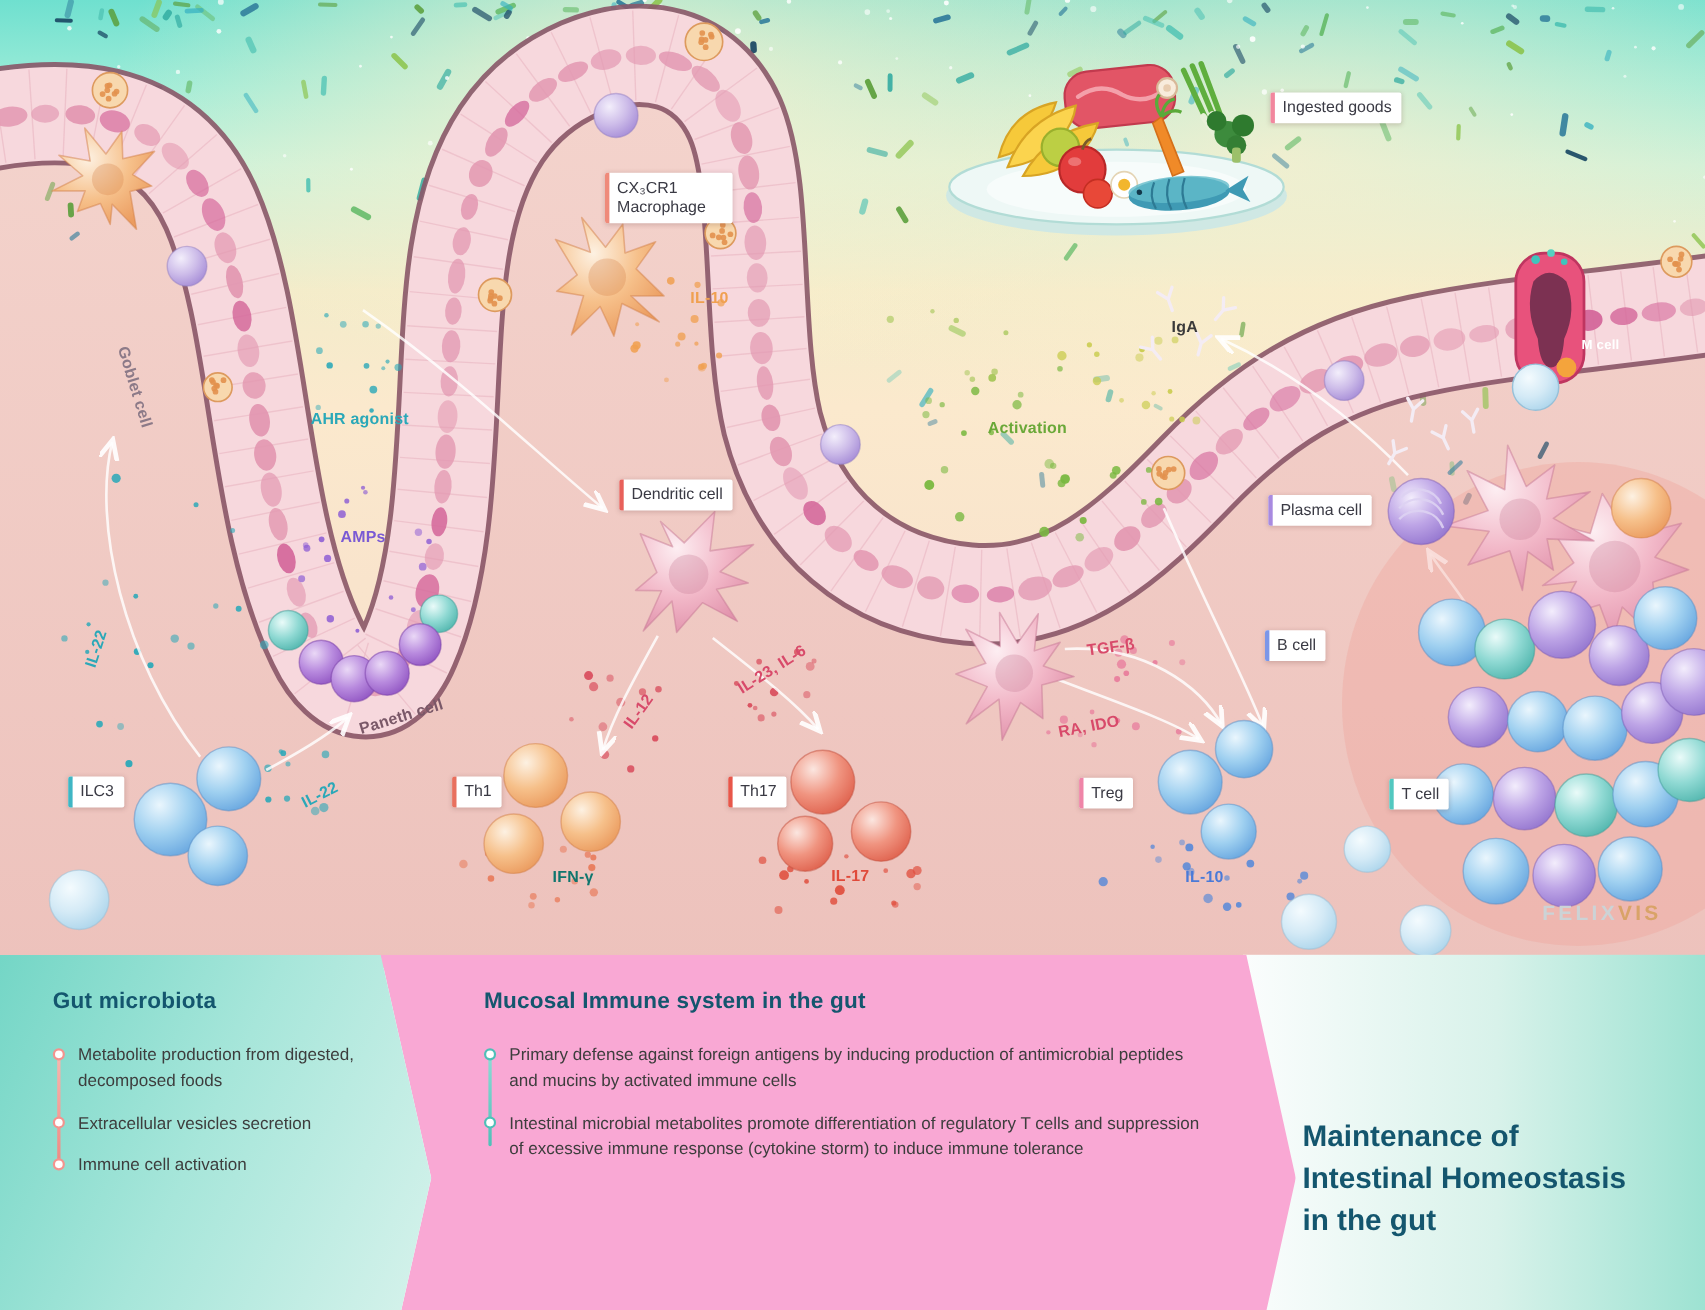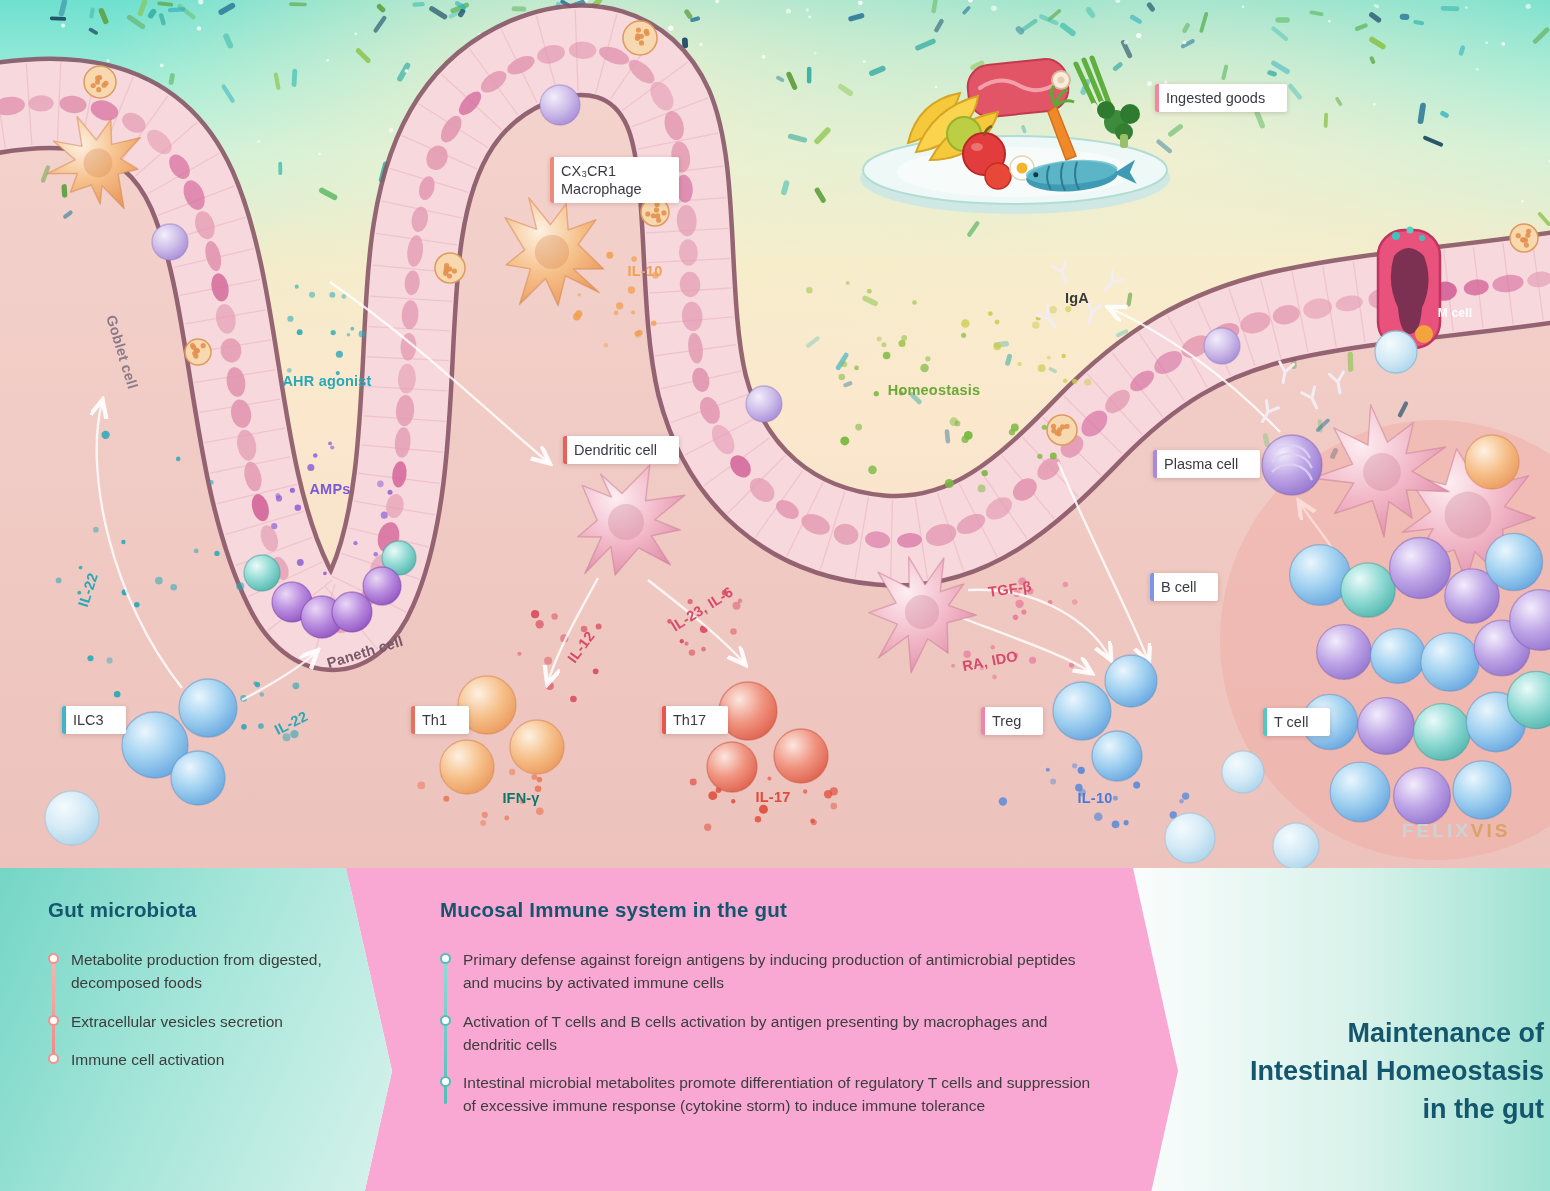--- a/index.html
+++ b/index.html
@@ -7,21 +7,21 @@
          font-family:"Liberation Sans",sans-serif;background:#fff;}
   
   .illu-bg{position:absolute;left:0;top:0;width:1550px;height:880px;
     background:
       radial-gradient(750px 420px at 38% 10%, rgba(255,240,205,.85), rgba(255,240,205,0) 65%),
       radial-gradient(900px 500px at 75% 16%, rgba(253,238,205,.75), rgba(253,238,205,0) 60%),
       linear-gradient(180deg,#6fe0cf 0%,#9decd8 9%,#c9f2da 17%,#f3ecca 30%,#fbe9cd 42%,#f9e4cc 60%,#f8e2cb 100%);}
   svg.illu{position:absolute;left:0;top:0;}
   
   .tag{position:absolute;background:#fff;border-radius:2px;box-shadow:0 1px 5px rgba(90,40,40,.22);
-       padding:5px 22px 5px 11px;font-size:14.5px;color:#3a3a44;line-height:1.25;white-space:nowrap;}
+       padding:5px 9px 5px 11px;font-size:14.5px;color:#3a3a44;line-height:1.25;white-space:nowrap;}
   .tag .bar{position:absolute;left:0;top:0;bottom:0;width:4px;border-radius:2px 0 0 2px;}
   .tag.wrap{white-space:normal;width:96px;}
   .ann{position:absolute;font-size:14.5px;font-weight:bold;letter-spacing:.2px;white-space:nowrap;
        transform:translate(-50%,-50%);}
   .watermark{position:absolute;font-size:19px;font-weight:bold;letter-spacing:3px;}
   
   .panel{position:absolute;top:868px;height:406px;box-sizing:border-box;}
   .panel-left{left:0;width:392px;z-index:4;
      background:linear-gradient(115deg,#74d6c6 0%,#a7e6da 45%,#ddf4ee 100%);
      clip-path:polygon(0 0,346px 0,100% 50%,346px 100%,0 100%);
@@ -35,21 +35,21 @@
   .panel h2{margin:0 0 26px 0;font-size:20.5px;color:#14566e;letter-spacing:.2px;}
   .bullet-list{position:relative;}
   .bullet-line{position:absolute;left:4px;top:10px;bottom:14px;width:2.5px;border-radius:2px;}
   .line-pink{background:linear-gradient(#f8b8b0,#ee8a84);}
   .line-teal{background:linear-gradient(#8fdcd6,#4fc0b8);}
   .bullet-item{position:relative;display:flex;margin-bottom:15px;}
   .bullet-dot{flex:0 0 auto;width:7px;height:7px;margin:5px 12px 0 0;background:#fff;
       border:2px solid #f4938e;border-radius:50%;position:relative;z-index:1;}
   .dot-teal{border-color:#4fc0b8;}
   .bullet-text{font-size:15.5px;color:#3d3d3d;line-height:1.5;}
-  .maint-title{width:360px;text-align:right;font-size:27px;font-weight:bold;color:#14566e;line-height:1.42;}
+  .maint-title{width:360px;text-align:left;font-size:27px;font-weight:bold;color:#14566e;line-height:1.42;}
   .maint-title span{display:block;}
 </style>
 </head>
 <body>
 
 <div class="stage">
 
   <div class="illu-bg"></div>
 
   <svg class="illu" id="illu" width="1550" height="880" viewBox="0 0 1550 880">
@@ -950,21 +950,21 @@
     <span class="bar" style="background:#ef85a8"></span>
     <span>Treg</span></div>
 
   <div class="ann" style="left:1455px;top:313px;color:#fff;font-size:12px">M cell</div>
 
   <div class="ann" style="left:122px;top:352px;color:#8c7a88;transform:translate(-50%,-50%) rotate(73deg)">Goblet cell</div>
   <div class="ann" style="left:327px;top:381px;color:#2aa8b8">AHR agonist</div>
   <div class="ann" style="left:330px;top:489px;color:#7a5ad4">AMPs</div>
   <div class="ann" style="left:645px;top:271px;color:#f0a050">IL-10</div>
   <div class="ann" style="left:1077px;top:298px;color:#3a3a3a">IgA</div>
-  <div class="ann" style="left:934px;top:390px;color:#6aa838">Homeostasis</div>
+  <div class="ann" style="left:934px;top:390px;color:#6aa838">Activation</div>
   <div class="ann" style="left:365px;top:652px;color:#7a5868;transform:translate(-50%,-50%) rotate(-17deg)">Paneth cell</div>
   <div class="ann" style="left:88px;top:590px;color:#2aa8b8;transform:translate(-50%,-50%) rotate(-72deg)">IL-22</div>
   <div class="ann" style="left:291px;top:723px;color:#2aa8b8;transform:translate(-50%,-50%) rotate(-27deg)">IL-22</div>
   <div class="ann" style="left:581px;top:647px;color:#d84a6a;transform:translate(-50%,-50%) rotate(-54deg)">IL-12</div>
   <div class="ann" style="left:702px;top:609px;color:#d84a6a;transform:translate(-50%,-50%) rotate(-32deg)">IL-23, IL-6</div>
   <div class="ann" style="left:1010px;top:589px;color:#d84a6a;transform:translate(-50%,-50%) rotate(-8deg)">TGF-β</div>
   <div class="ann" style="left:990px;top:661px;color:#d84a6a;transform:translate(-50%,-50%) rotate(-11deg)">RA, IDO</div>
   <div class="ann" style="left:521px;top:798px;color:#0f766e">IFN-γ</div>
   <div class="ann" style="left:773px;top:797px;color:#e04a3a">IL-17</div>
   <div class="ann" style="left:1095px;top:798px;color:#4a7ad8">IL-10</div>
@@ -995,24 +995,20 @@
   <div class="panel panel-mid">
     <h2>Mucosal Immune system in the gut</h2>
     <div class="bullet-list">
       <div class="bullet-line line-teal"></div>
       <div class="bullet-item">
         <span class="bullet-dot dot-teal"></span>
         <span class="bullet-text">Primary defense against foreign antigens by inducing production of antimicrobial peptides and mucins by activated immune cells</span>
       </div>
       <div class="bullet-item">
         <span class="bullet-dot dot-teal"></span>
-        <span class="bullet-text">Activation of T cells and B cells activation by antigen presenting by macrophages and dendritic cells</span>
-      </div>
-      <div class="bullet-item">
-        <span class="bullet-dot dot-teal"></span>
         <span class="bullet-text">Intestinal microbial metabolites promote differentiation of regulatory T cells and suppression of excessive immune response (cytokine storm) to induce immune tolerance</span>
       </div>
     </div>
   </div>
 
   <div class="panel panel-right">
     <div class="maint-title">
       <span>Maintenance of</span>
       <span>Intestinal Homeostasis</span>
       <span>in the gut</span>

